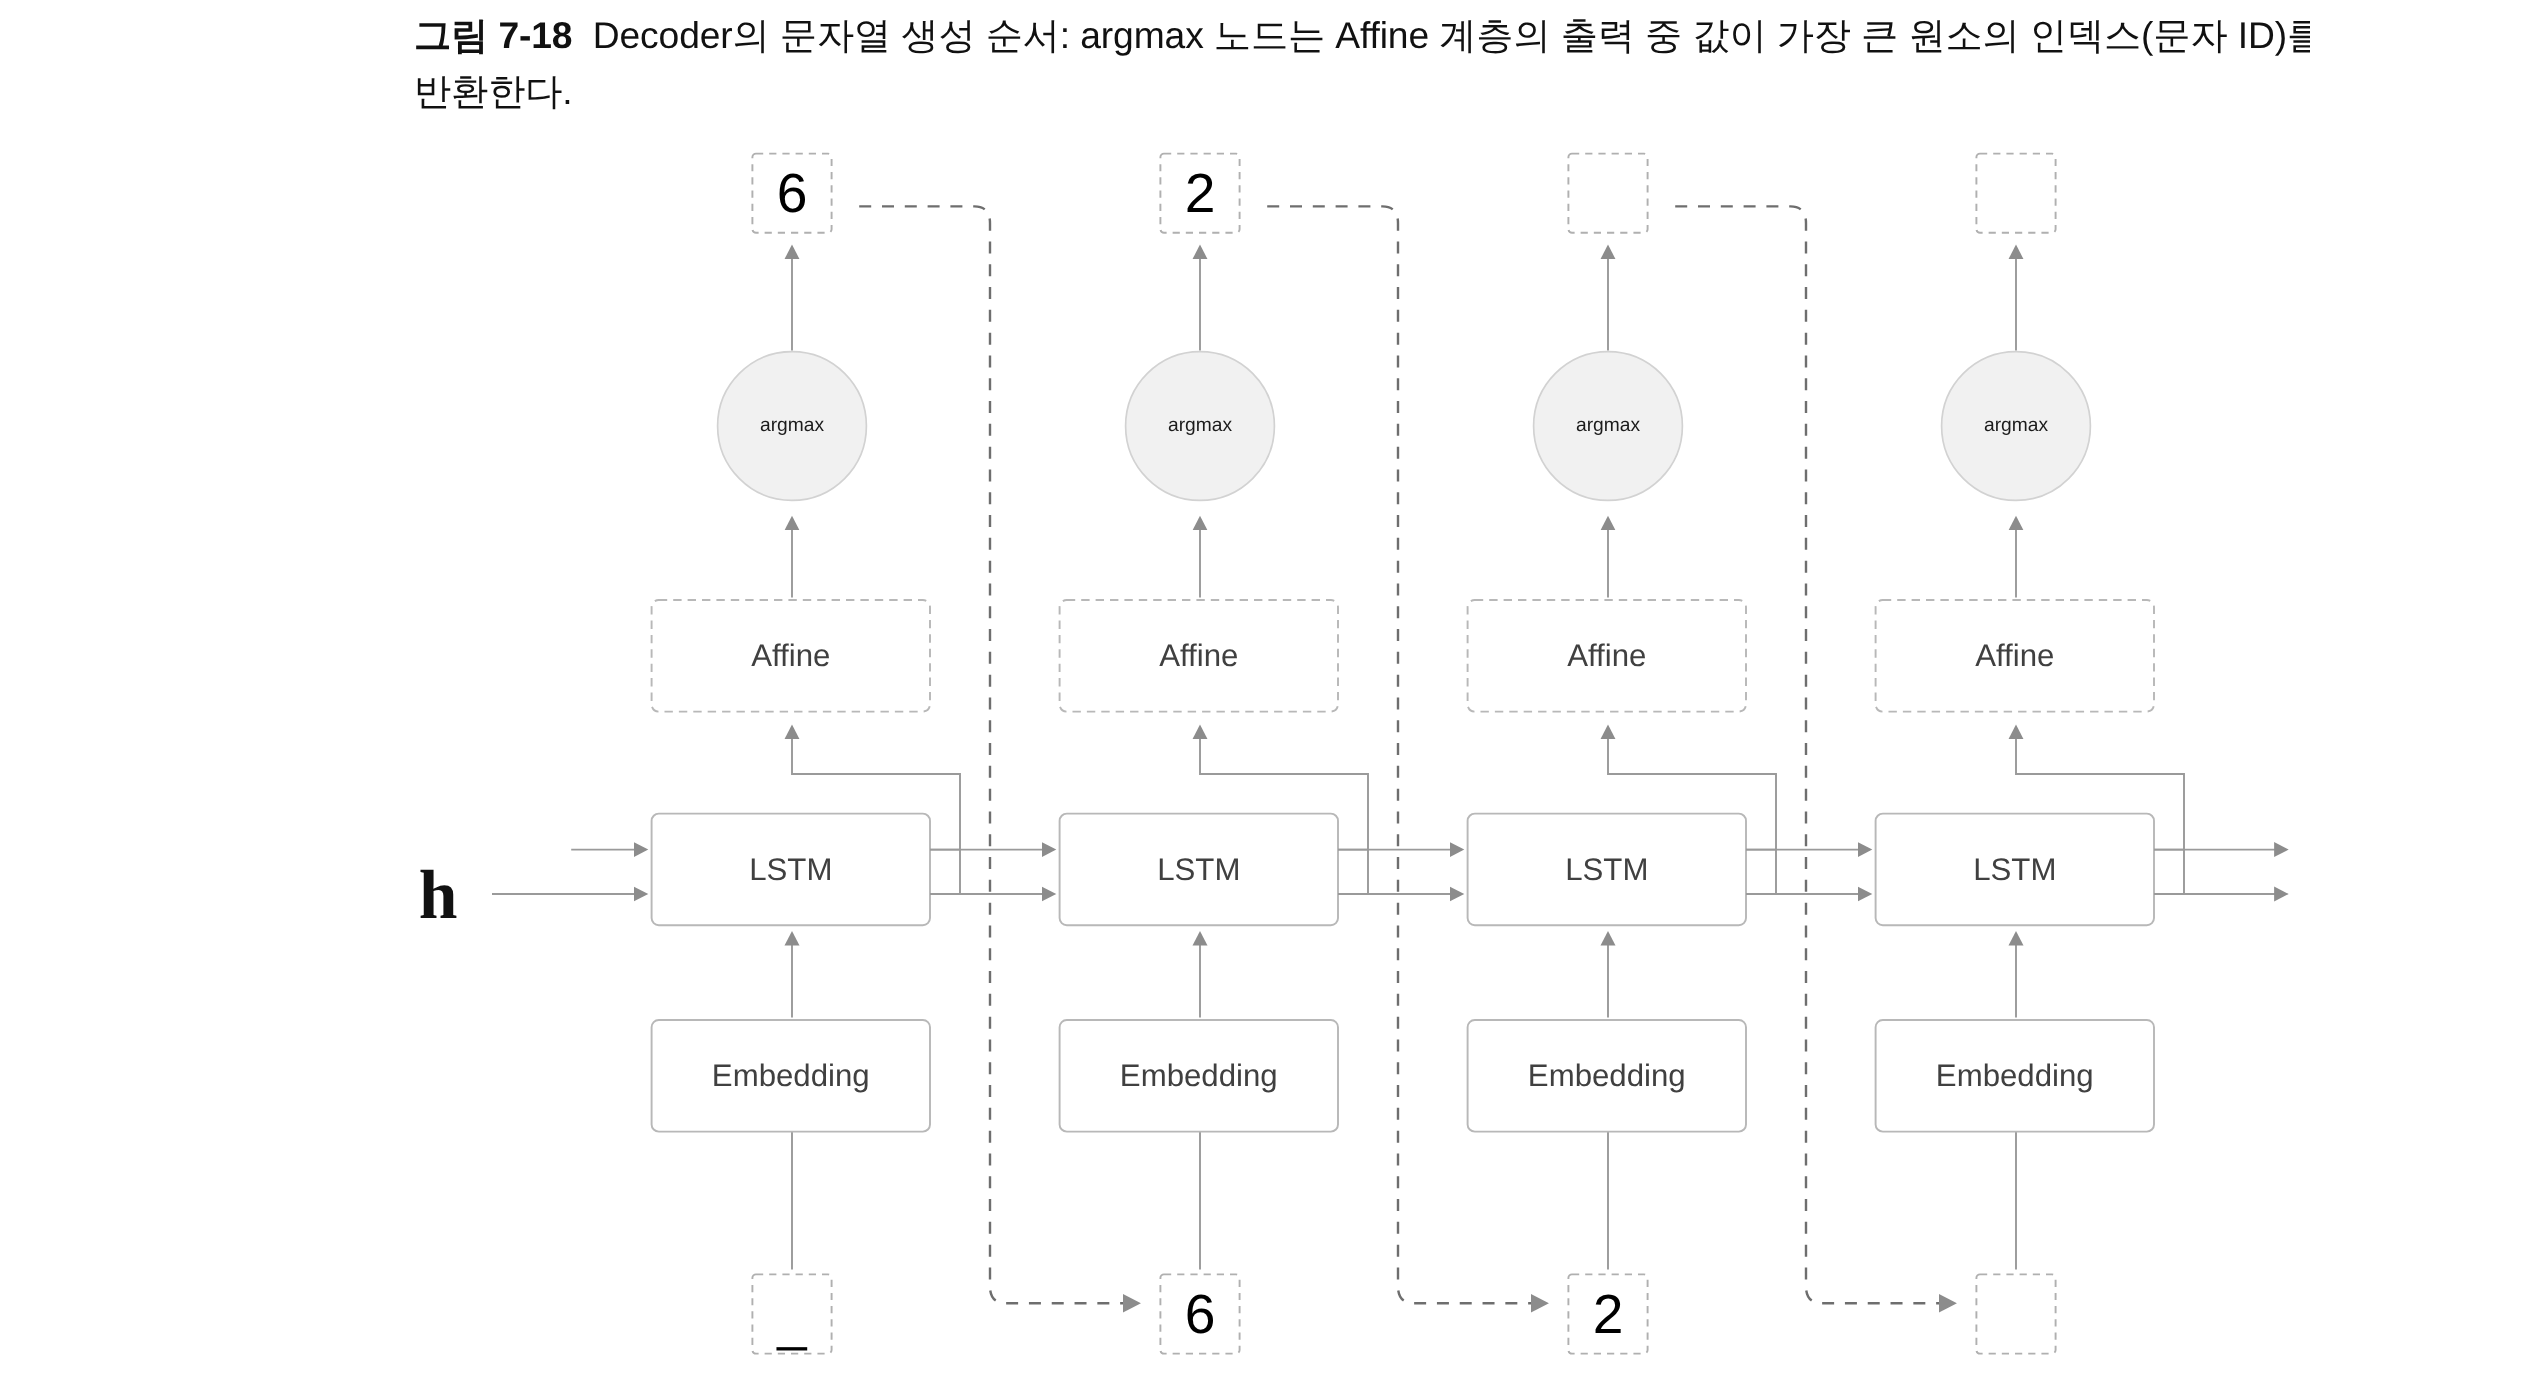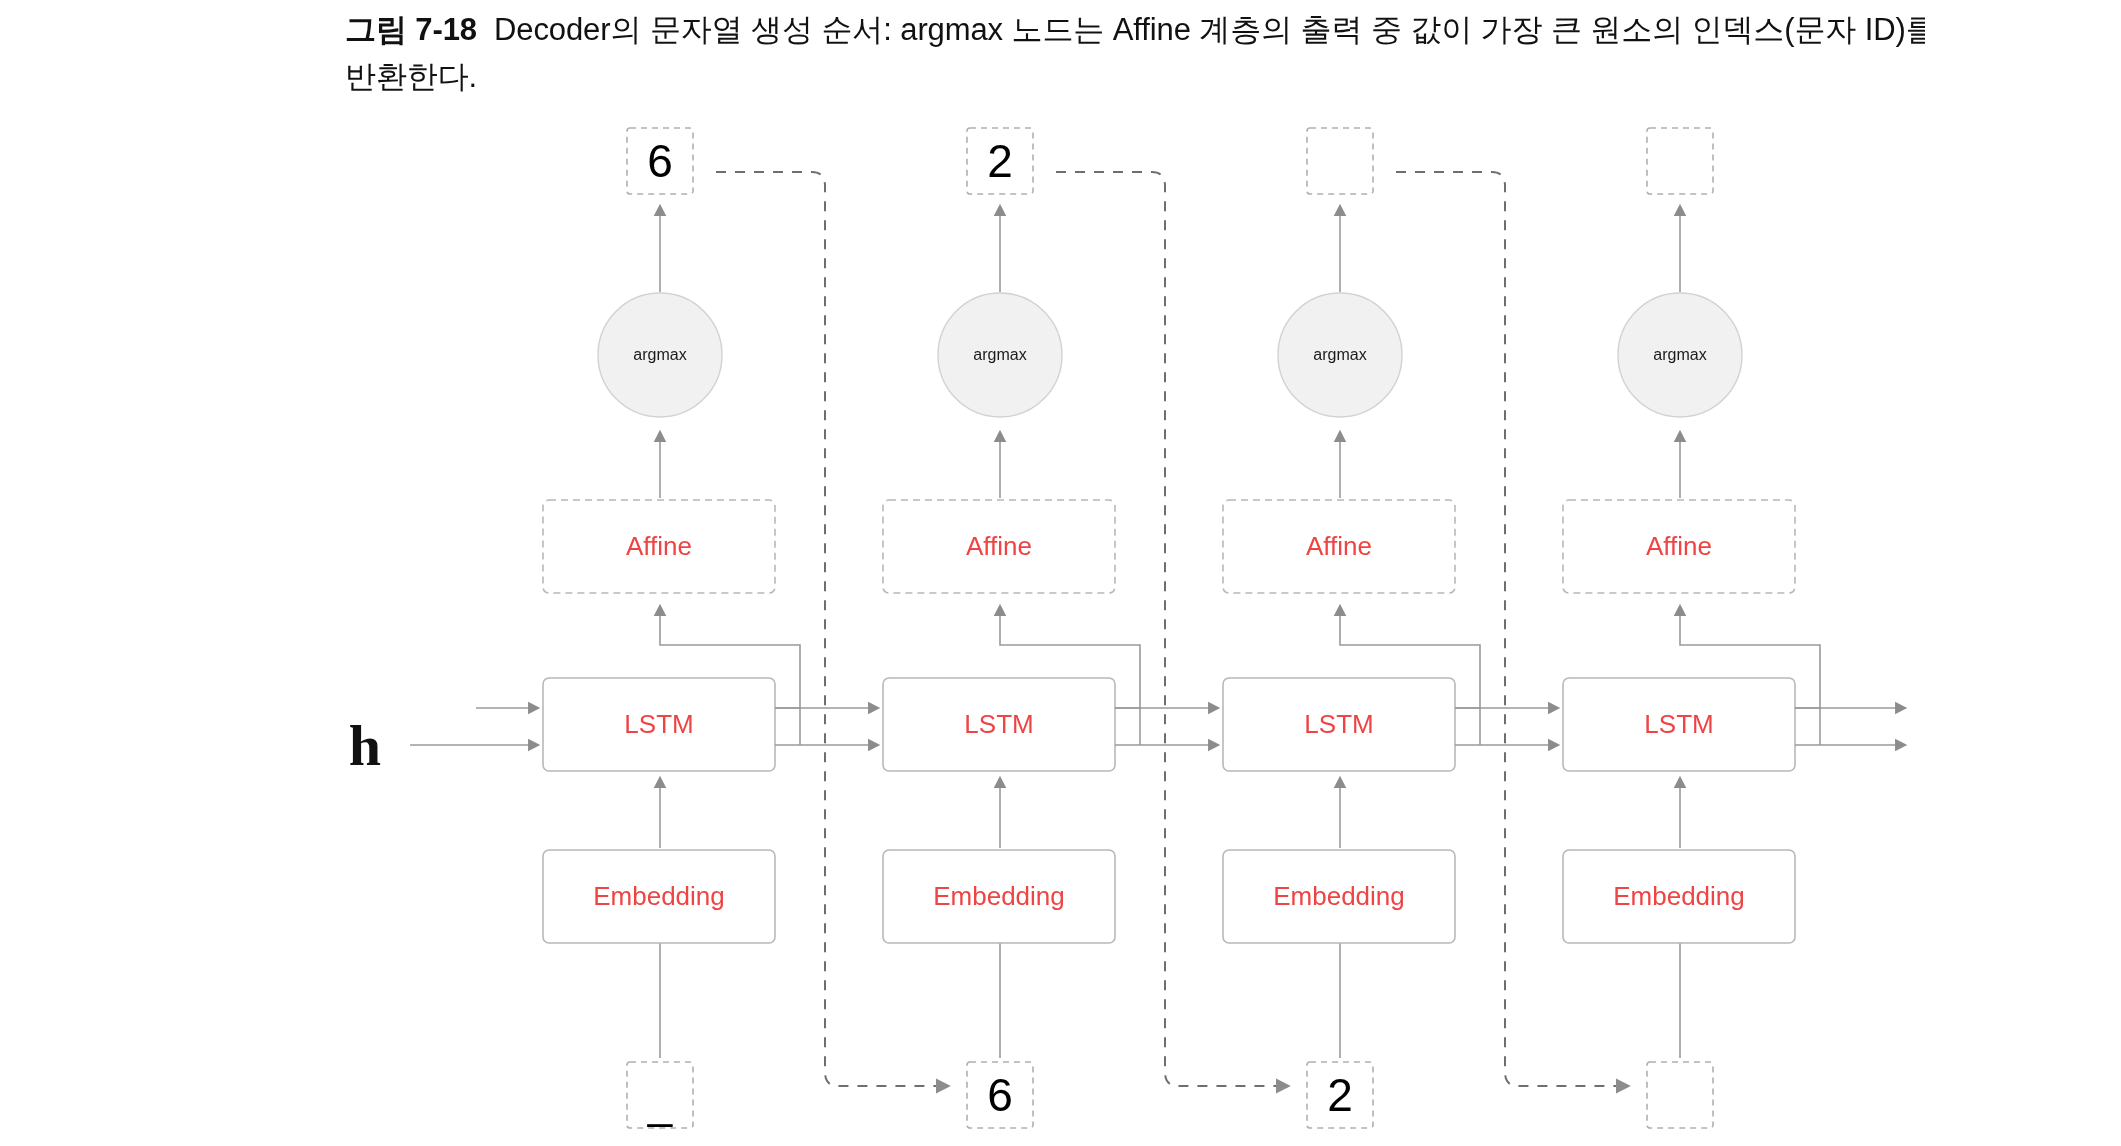--- a/index.html
+++ b/index.html
@@ -53,21 +53,21 @@
   .node-label {
     position: absolute;
     display: flex;
     align-items: center;
     justify-content: center;
     text-align: center;
     pointer-events: none;
   }
   .lbl-box {
     font-size: 26px;
-    color: #ef4444;
+    color: #404040;
   }
   .lbl-circle {
     font-size: 16px;
     color: #1b1b1b;
   }
   .lbl-token {
     font-size: 46px;
     color: #000000;
     font-weight: 400;
   }

